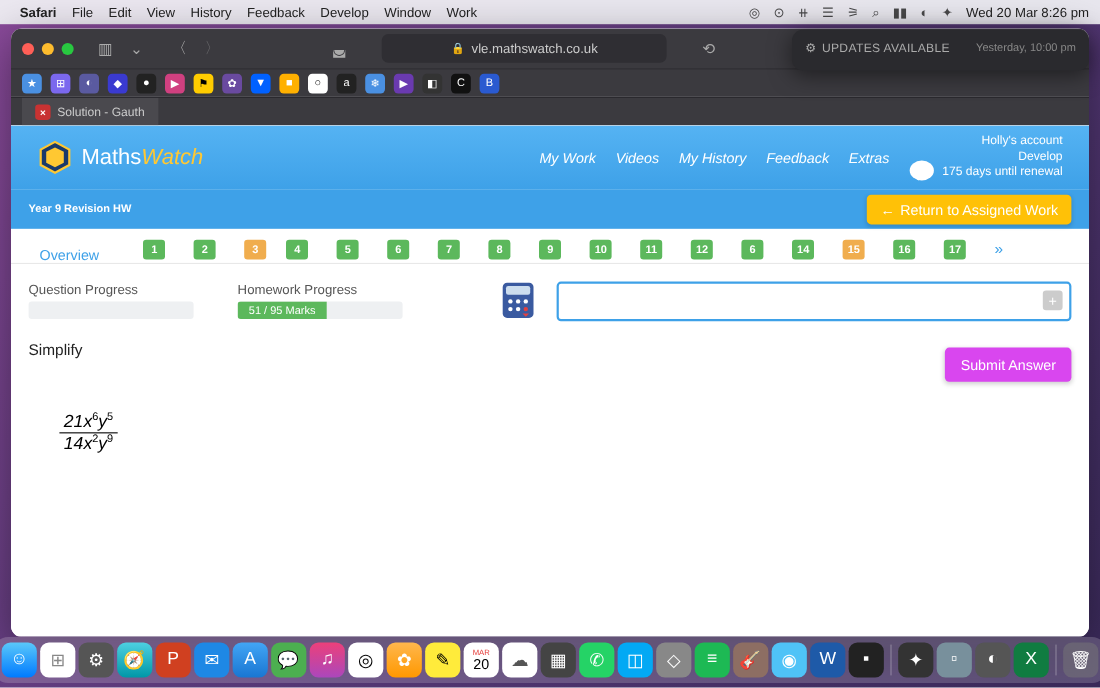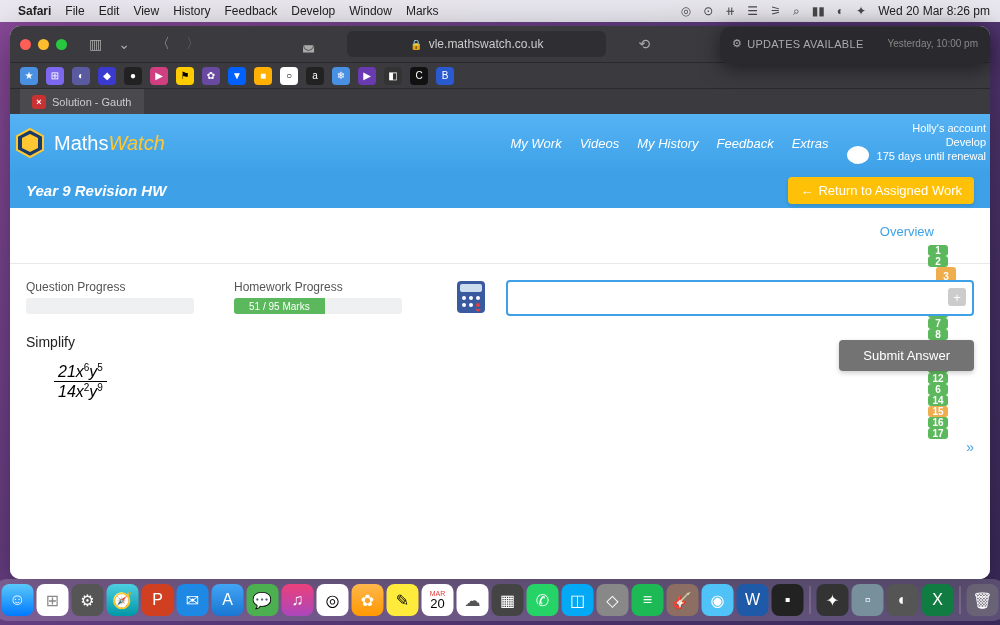--- a/index.html
+++ b/index.html
@@ -38,88 +38,88 @@
 .notif { position: absolute; top: 27px; right: 10px; width: 270px; background: #2a2a2e; border-radius: 10px; padding: 10px 12px; color: #ddd; font-size: 11px; box-shadow: 0 4px 20px rgba(0,0,0,0.5); z-index: 100; }
 .notif .nhead { display: flex; justify-content: space-between; align-items: center; margin-bottom: 4px; }
 .notif .ntitle { font-size: 11px; color: #aaa; letter-spacing: .3px; display: flex; align-items: center; gap: 5px; }
 .notif .ntime { font-size: 10px; color: #888; }
 .notif .nbody { font-size: 11.5px; line-height: 1.35; color: #eee; }
 
 
 .page { position: absolute; top: 88px; left: 0; right: 0; bottom: 0; background: #fff; overflow: auto; }
 
 
-.mw-header { background: linear-gradient(#55b3f3, #3ea1e8); height: 58px; display: flex; align-items: center; padding: 0 4px; color: #fff; }
+.mw-header { background: linear-gradient(#55b3f3, #3ea1e8); height: 58px; display: flex; align-items: center; padding: 0 24px; color: #fff; }
 .mw-logo { display: flex; align-items: center; gap: 8px; font-size: 20px; }
 .mw-logo .hex { width: 32px; height: 32px; position: relative; }
 .mw-logo svg { width: 32px; height: 32px; }
 .mw-logo .wt { color: #fff; font-weight: 300; }
 .mw-logo .yt { color: #ffc832; font-weight: 300; font-style: italic; }
 .mw-nav { margin-left: auto; display: flex; align-items: center; gap: 18px; font-size: 13px; }
 .mw-nav a { color: #fff; text-decoration: none; cursor: pointer; font-style: italic; }
 .mw-acct { display: flex; align-items: flex-end; gap: 8px; }
 .mw-acct .bubble { width: 22px; height: 18px; background: #fff; border-radius: 50%; position: relative; }
 .mw-acct .bubble::after { content: ''; position: absolute; bottom: -4px; left: 4px; border: 4px solid transparent; border-top-color: #fff; }
 .mw-acct .acol { text-align: right; font-size: 11px; line-height: 1.25; }
 
 
 .mw-title { background: #3ea1e8; height: 36px; display: flex; align-items: center; padding: 0 16px; color: #fff; justify-content: space-between; }
-.mw-title .t { font-size: 15px; font-weight: 600; font-style: italic; }
+.mw-title .t { font-size: 10px; font-weight: 600; }
 .mw-return { background: #ffc107; color: #fff; border: none; padding: 6px 12px; border-radius: 4px; font-size: 13px; display: flex; align-items: center; gap: 5px; cursor: pointer; box-shadow: 0 2px 4px rgba(0,0,0,0.15); }
 
 
-.qnav { display: flex; align-items: flex-end; gap: 0; padding: 10px 16px 0; border-bottom: 1px solid #e8e8e8; height: 56px; flex-direction: column; }
+.qnav { display: flex; align-items: flex-start; gap: 0; padding: 10px 16px 0; border-bottom: 1px solid #e8e8e8; height: 32px; }
 .qnav .ov { color: #3ea1e8; font-size: 13px; padding: 6px 10px; margin-right: 30px; cursor: pointer; }
 .qnav .qn { width: 20px; height: 18px; border-radius: 3px; display: flex; align-items: center; justify-content: center; font-size: 10px; font-weight: 600; color: #fff; margin-right: 26px; cursor: pointer; }
 .qnav .qn.green { background: #5cb85c; }
 .qnav .qn.orange { background: #f0ad4e; }
 .qnav .more { color: #3ea1e8; font-size: 14px; cursor: pointer; }
 
 
 .qbody { display: flex; padding: 16px; gap: 20px; }
 .qleft { width: 460px; }
 .qright { flex: 1; }
 
 .prog-row { display: flex; gap: 40px; align-items: flex-start; margin-bottom: 20px; }
 .prog-col { }
 .prog-label { font-size: 12px; color: #555; margin-bottom: 4px; }
-.prog-bar { width: 168px; height: 16px; background: #eef0f2; border-radius: 3px; position: relative; overflow: hidden; }
+.prog-bar { width: 150px; height: 16px; background: #eef0f2; border-radius: 3px; position: relative; overflow: hidden; }
 .prog-fill { height: 100%; background: #5cb85c; display: flex; align-items: center; justify-content: center; color: #fff; font-size: 10px; }
 .calc-icon { width: 30px; height: 34px; margin-left: auto; }
 
 .simplify { font-size: 14px; color: #222; margin-bottom: 12px; }
-.frac { display: inline-block; text-align: right; font-family: "Times New Roman", serif; font-size: 16px; font-style: italic; margin-left: 28px; }
+.frac { display: inline-block; text-align: right; font-family: "Times New Roman", serif; font-size: 16px; font-style: italic; margin-left: 28px; margin-top: 36px; }
 .frac .num { border-bottom: 1px solid #000; padding: 0 4px; }
 .frac .den { padding: 0 4px; }
 .frac sup { font-size: 10px; font-style: normal; }
 
 .ans-input { width: 100%; height: 36px; border: 2px solid #3ea1e8; border-radius: 4px; padding: 0 10px; font-size: 14px; position: relative; }
 .ans-wrap { position: relative; }
 .ans-plus { position: absolute; right: 8px; top: 8px; width: 18px; height: 18px; background: #ccc; border-radius: 3px; display: flex; align-items: center; justify-content: center; color: #fff; font-size: 13px; cursor: pointer; }
-.submit { float: right; margin-top: 24px; background: #737373; color: #fff; border: none; padding: 8px 24px; border-radius: 4px; font-size: 13px; cursor: pointer; box-shadow: 0 2px 5px rgba(0,0,0,0.2); }
+.submit { float: right; margin-top: 24px; background: #d946ef; color: #fff; border: none; padding: 8px 14px; border-radius: 4px; font-size: 13px; cursor: pointer; box-shadow: 0 2px 5px rgba(0,0,0,0.2); }
 
 
 .dock { position: absolute; bottom: 4px; left: 50%; transform: translateX(-50%); height: 42px; background: rgba(255,255,255,0.18); border-radius: 14px; display: flex; align-items: center; padding: 3px 8px; gap: 3px; backdrop-filter: blur(10px); }
 .dock .di { width: 32px; height: 32px; border-radius: 8px; display: flex; align-items: center; justify-content: center; font-size: 16px; color: #fff; }
 .dock .sep { width: 1px; height: 28px; background: rgba(255,255,255,0.3); margin: 0 3px; }
 </style>
 </head>
 <body>
 
 <div class="menubar">
   <span class="apple"></span>
   <span class="app">Safari</span>
   <span class="mitem">File</span>
   <span class="mitem">Edit</span>
   <span class="mitem">View</span>
   <span class="mitem">History</span>
   <span class="mitem">Feedback</span>
   <span class="mitem">Develop</span>
   <span class="mitem">Window</span>
-  <span class="mitem">Marks</span>
+  <span class="mitem">Work</span>
   <span class="spacer"></span>
   <span class="ricon">◎</span>
   <span class="ricon">⊙</span>
   <span class="ricon">⧺</span>
   <span class="ricon">☰</span>
   <span class="ricon">⚞</span>
   <span class="ricon">⌕</span>
   <span class="ricon">▮▮</span>
   <span class="ricon">◐</span>
   <span class="ricon">✦</span>

